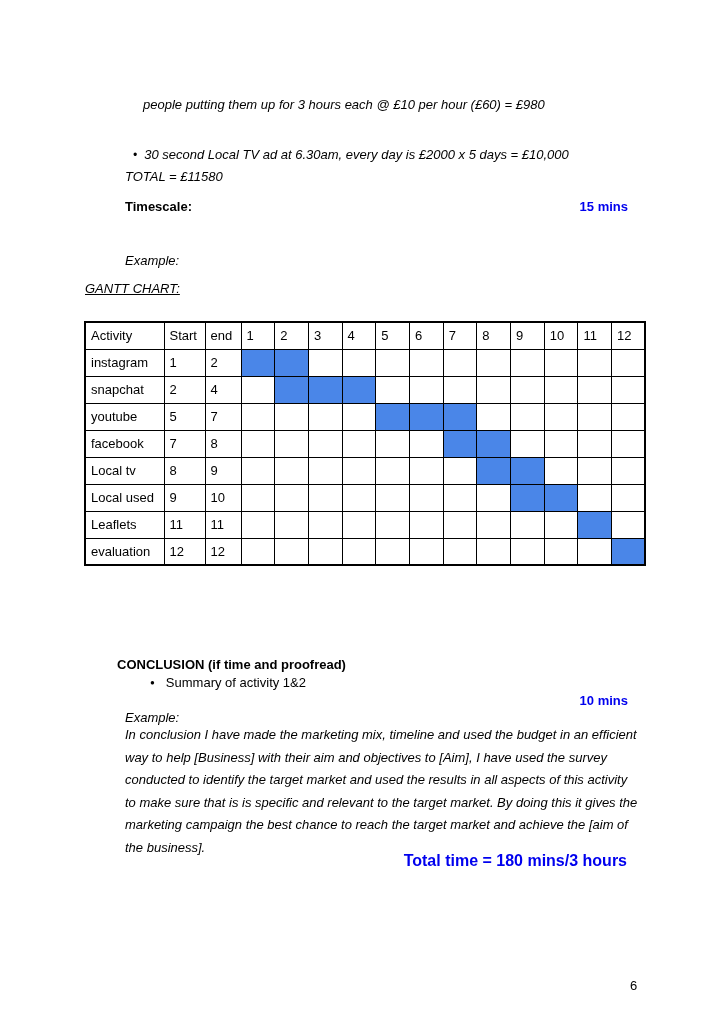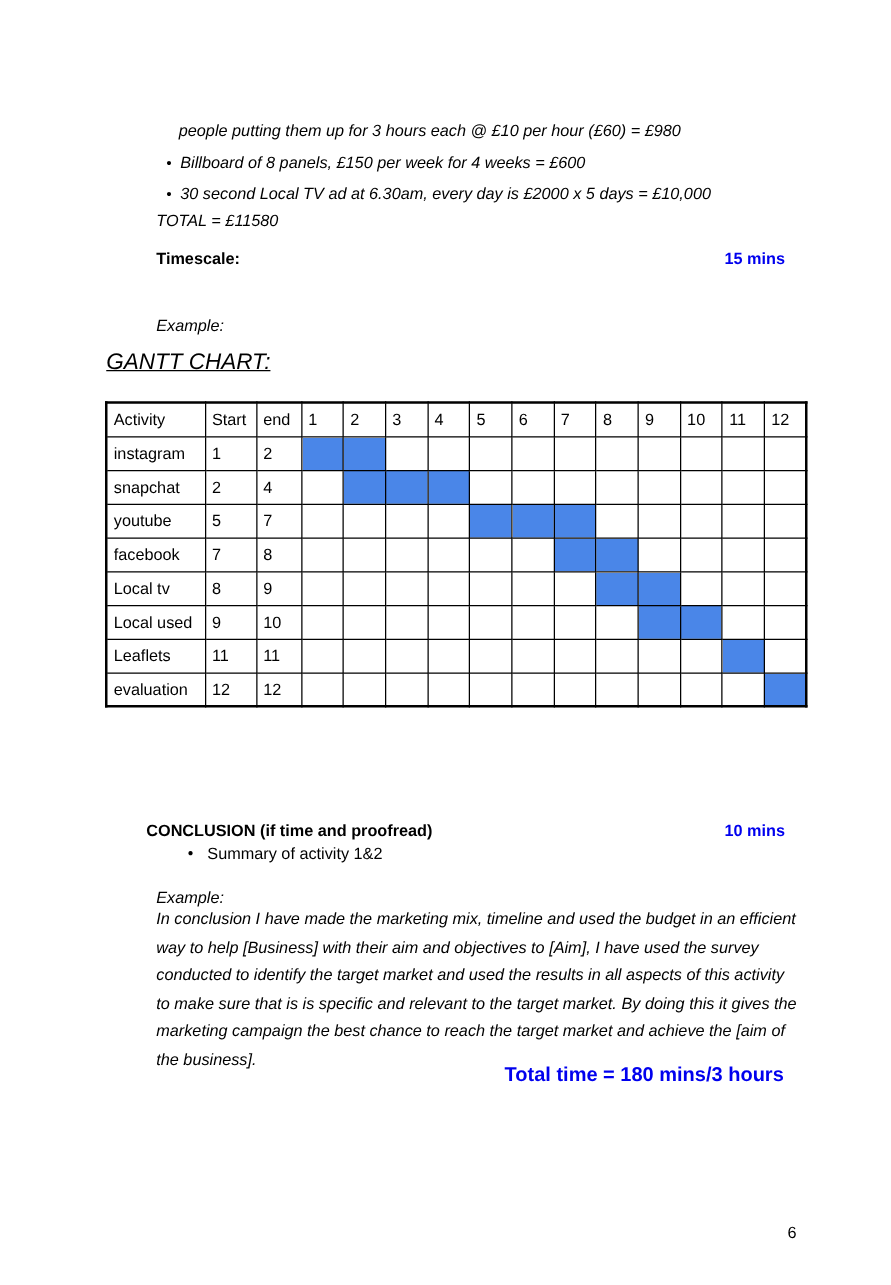--- a/index.html
+++ b/index.html
@@ -64,37 +64,34 @@
   table.gantt col.c-m     { width: 33.7px; }
   table.gantt td.fill { background: var(--gantt-fill, #4a86e8); }
 </style>
 </head>
 <body>
 
 <div class="page">
 
   <div class="abs italic" style="left:143px; top:81px;">people putting them up for 3 hours each @ £10 per hour (£60) = £980</div>
 
-  <div class="abs italic bullet-top" style="left:133px; top:106px;">
-    <span class="dot">•</span><span>Billboard of 8 panels, £150 per week for 4 weeks = £600</span>
-  </div>
 
   <div class="abs italic bullet-top" style="left:133px; top:131px;">
     <span class="dot">•</span><span>30 second Local TV ad at 6.30am, every day is £2000 x 5 days = £10,000</span>
   </div>
 
   <div class="abs italic" style="left:125px; top:153px;">TOTAL = £11580</div>
 
   <div class="abs bold" style="left:125px; top:183px;">Timescale:</div>
   <div class="abs bold blue" style="right:85px; top:183px;">15 mins</div>
 
 
   <div class="abs italic" style="left:125px; top:237px;">Example:</div>
 
-  <div class="abs italic underline" style="left:85px; top:265px; font-size:18px;">GANTT CHART:</div>
+  <div class="abs italic underline" style="left:85px; top:265px; font-size:13px;">GANTT CHART:</div>
 
   <table class="gantt">
     <colgroup>
       <col class="c-act">
         <col class="c-start">
         <col class="c-end">
       <col class="c-m">
         <col class="c-m">
         <col class="c-m">
         <col class="c-m">
@@ -260,21 +257,21 @@
           <td></td>
           <td></td>
           <td></td>
           <td></td>
           <td class="fill"></td>
         </tr>
       </tbody>
   </table>
 
   <div class="abs bold" style="left:117px; top:641px;">CONCLUSION (if time and proofread)</div>
-  <div class="abs bold blue" style="right:85px; top:641px;">10 mins</div>
+  <div class="abs bold blue" style="right:85px; top:677px;">10 mins</div>
 
   <div class="abs bullet-sm" style="left:150px; top:659px;">
     <span class="dot">●</span><span>Summary of activity 1&amp;2</span>
   </div>
 
   <div class="abs italic" style="left:125px; top:694px;">Example:</div>
 
   <div class="abs italic para" style="left:125px; top:708px;">In conclusion I have made the marketing mix, timeline and used the budget in an efficient way to help [Business] with their aim and objectives to [Aim], I have used the survey conducted to identify the target market and used the results in all aspects of this activity to make sure that is is specific and relevant to the target market. By doing this it gives the marketing campaign the best chance to reach the target market and achieve the [aim of the business].</div>
 
   <div class="abs bold blue" style="right:86px; top:837px; font-size:16px;">Total time = 180 mins/3 hours</div>

